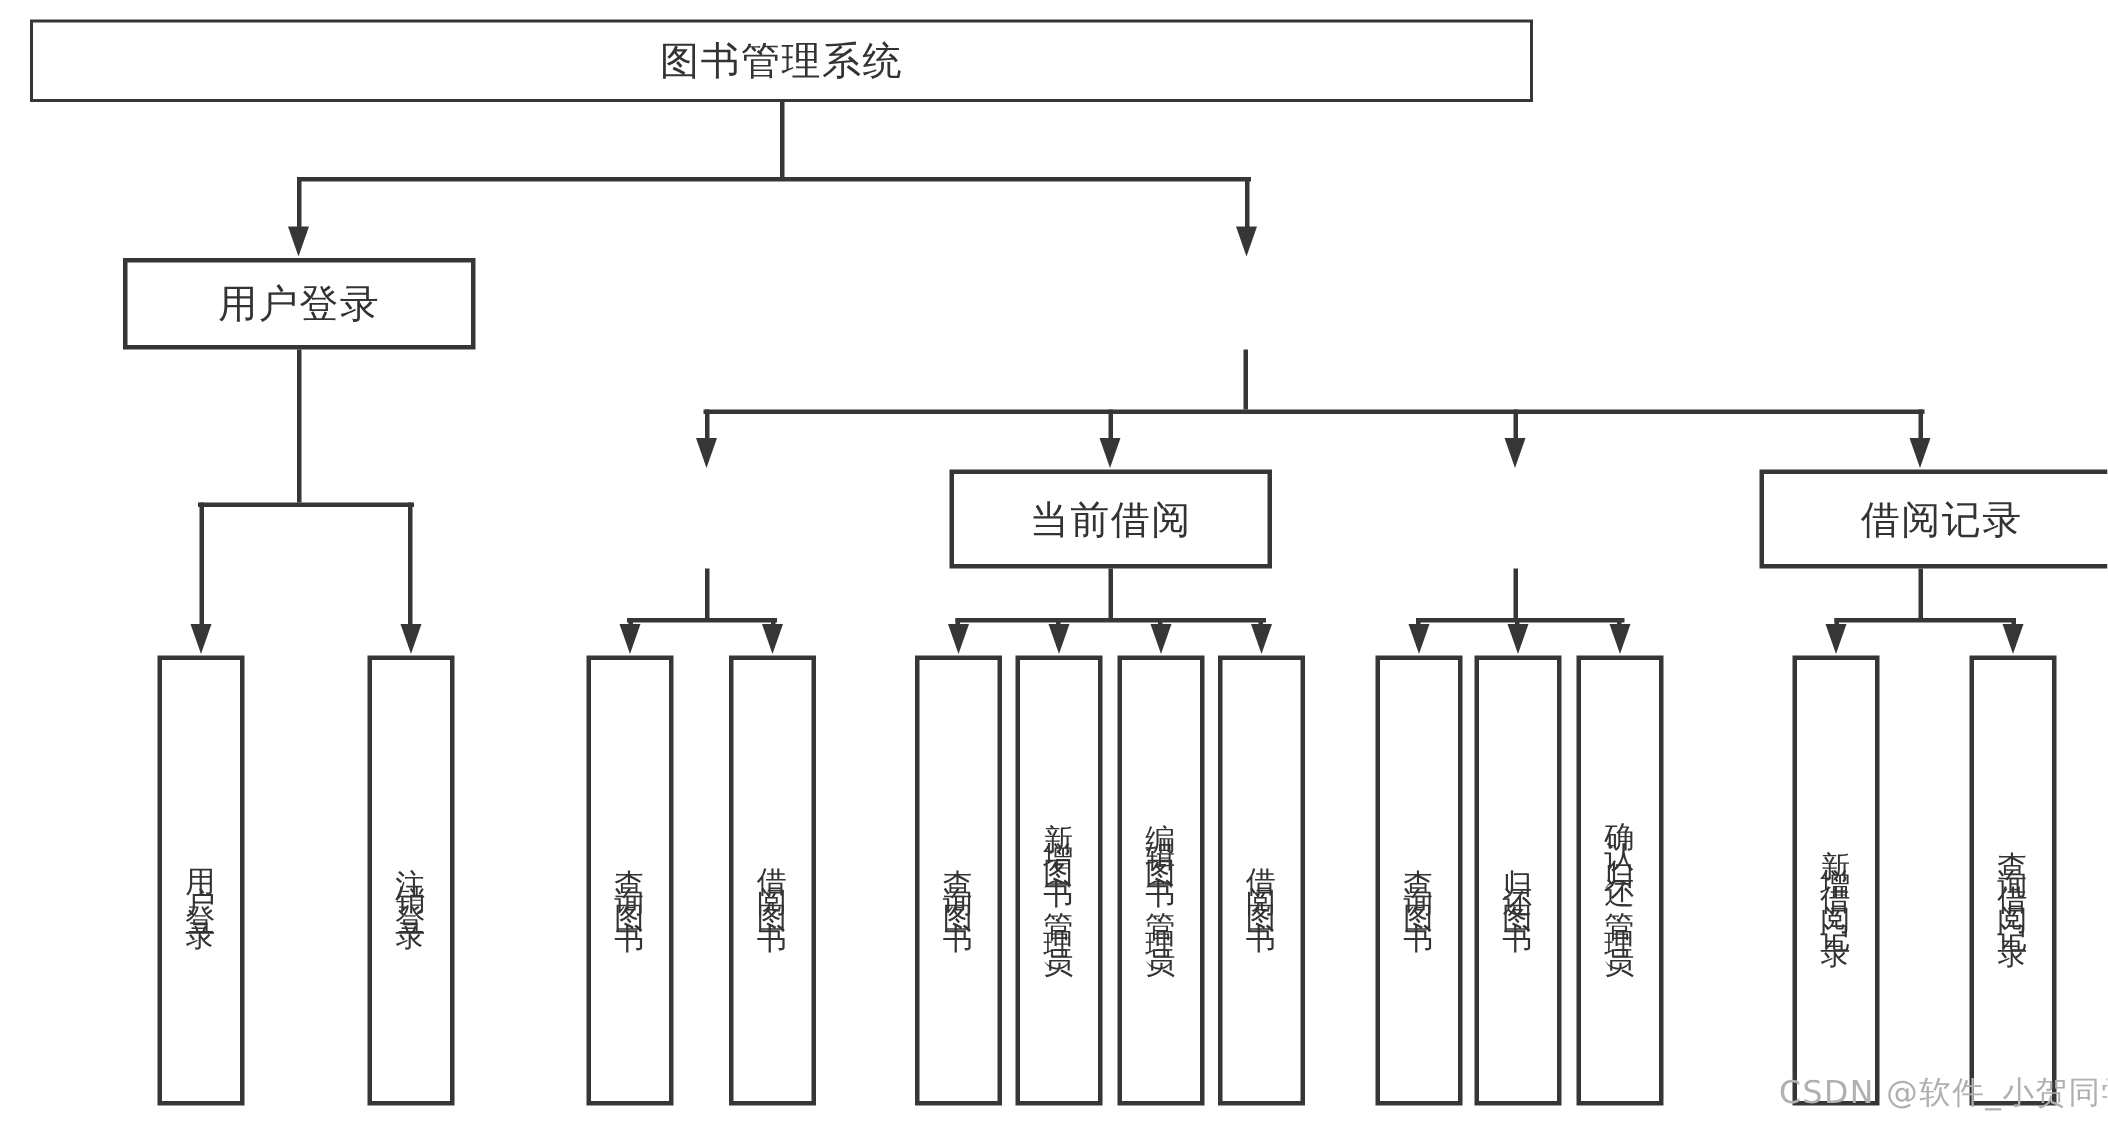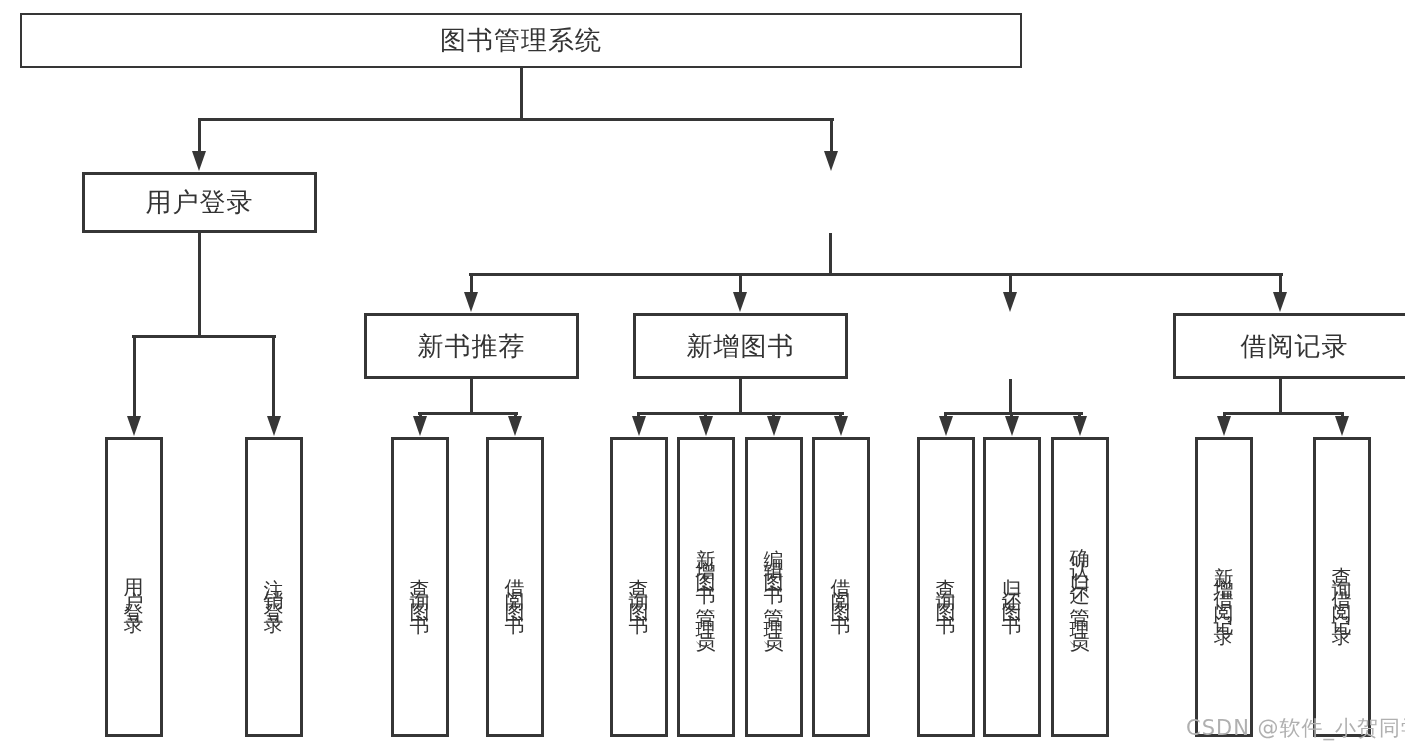--- a/index.html
+++ b/index.html
@@ -57,22 +57,21 @@
 </style>
 </head>
 <body>
 
 <div class="canvas">
 
   <div class="node root" style="left:20px;top:13px;width:1002px;height:55px;">图书管理系统</div>
 
   <div class="node" style="left:82px;top:172px;width:235px;height:61px;">用户登录</div>
 
-  <div class="node" style="left:364px;top:313px;width:215px;height:66px;">新书推荐</div>
-  <div class="node" style="left:633px;top:313px;width:215px;height:66px;">新增图书</div>
+  <div class="node" style="left:633px;top:313px;width:215px;height:66px;">当前借阅</div>
   <div class="node" style="left:1173px;top:313px;width:243px;height:66px;">借阅记录</div>
 
   <div class="leaf" style="left:105px;top:437px;width:58px;height:300px;">
     <span class="vtext">用户登录</span>
     </div>
   <div class="leaf" style="left:245px;top:437px;width:58px;height:300px;">
     <span class="vtext">注销登录</span>
     </div>
 
   <div class="leaf" style="left:391px;top:437px;width:58px;height:300px;">

